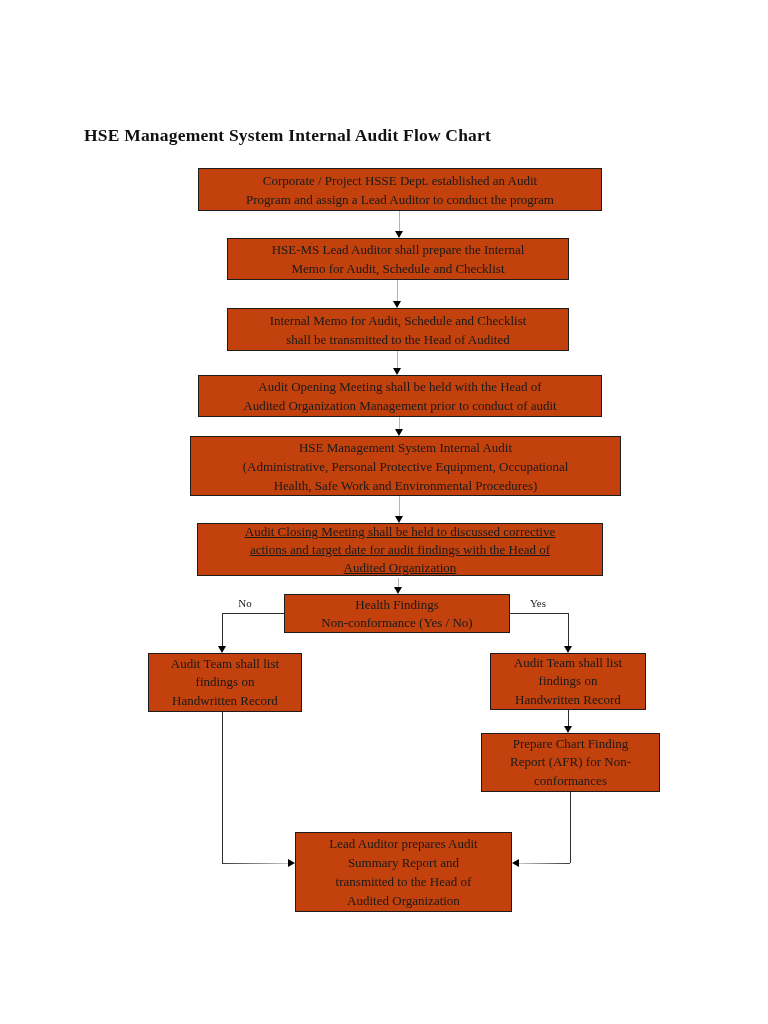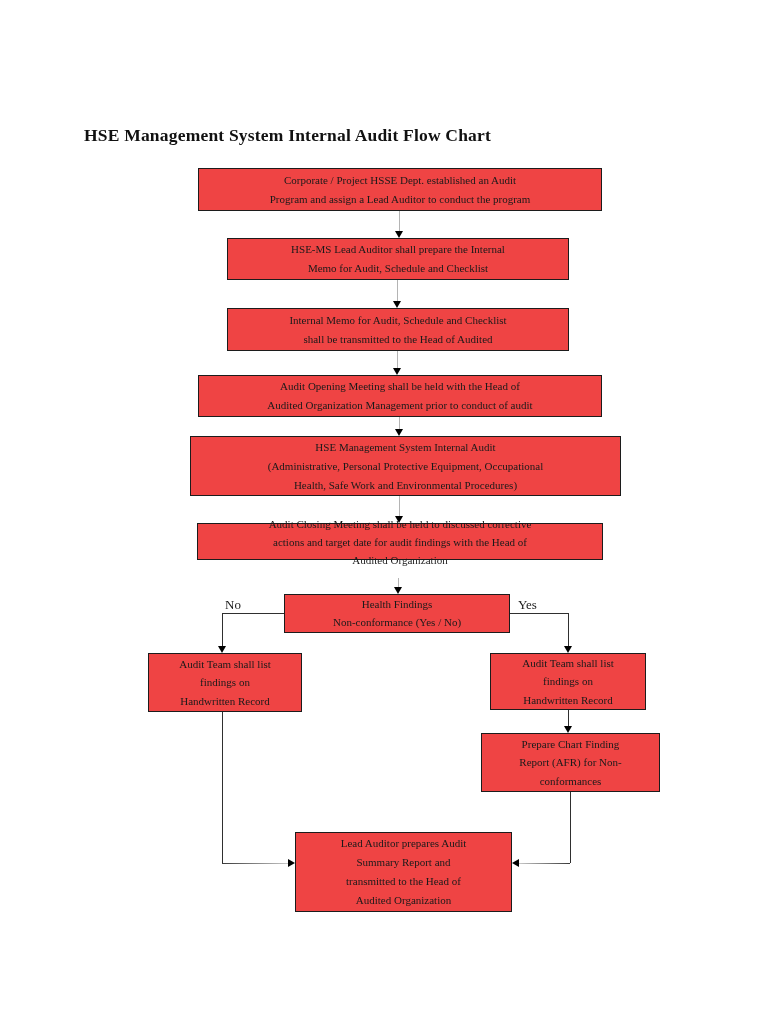--- a/index.html
+++ b/index.html
@@ -8,40 +8,40 @@
     font-family:"Liberation Serif","DejaVu Serif",serif; color:#1a1a1a;
     overflow:hidden;
   }
   .title {
     position:absolute; left:84px; top:125px; width:620px;
     text-align:left; font-size:17.5px; font-weight:bold; color:#111;
     letter-spacing:0.2px;
   }
   .box {
     position:absolute; box-sizing:border-box;
-    border:1.5px solid #1c1c1c; background:#ef4444;
+    border:1.5px solid #1c1c1c; background:#c2410c;
     display:flex; align-items:center; justify-content:center;
-    text-align:center; font-size:11px; line-height:19px;
+    text-align:center; font-size:13px; line-height:19px;
     white-space:pre-line; padding:1px 4px;
   }
   #b1 { left:198px; top:168px; width:404px; height:43px; }
   #b2 { left:227px; top:238px; width:342px; height:42px; }
   #b3 { left:227px; top:308px; width:342px; height:43px; }
   #b4 { left:198px; top:375px; width:404px; height:42px; }
   #b5 { left:190px; top:436px; width:431px; height:60px; }
-  #b6 { left:197px; top:523px; width:406px; height:37px; line-height:18px; }
+  #b6 { left:197px; top:523px; width:406px; height:53px; line-height:18px;text-decoration:underline; }
   #bd { left:284px; top:594px; width:226px; height:39px; line-height:17.5px; }
   #bno    { left:148px; top:653px; width:154px; height:59px; line-height:18.5px; }
   #byes   { left:490px; top:653px; width:156px; height:57px; line-height:18.5px; }
   #bafr   { left:481px; top:733px; width:179px; height:59px; line-height:18.5px; }
   #bfinal { left:295px; top:832px; width:217px; height:80px; }
 
   .branch-label {
-    position:absolute; width:40px; text-align:left;
-    font-size:13px; color:#1a1a1a;
+    position:absolute; width:40px; text-align:center;
+    font-size:11px; color:#1a1a1a;
   }
   #lbl-no  { left:225px; top:597px; }
   #lbl-yes { left:518px; top:597px; }
 
   
   .vl { position:absolute; width:1px; background:#b4b4b4; }
   .vl.dark { background:#2f2f2f; }
   .hl { position:absolute; height:1px; background:#2f2f2f; }
   .hl.fade-r { background:linear-gradient(to right,#3a3a3a,#c8c8c8); }
   .hl.fade-l { background:linear-gradient(to left,#3a3a3a,#c8c8c8); }

